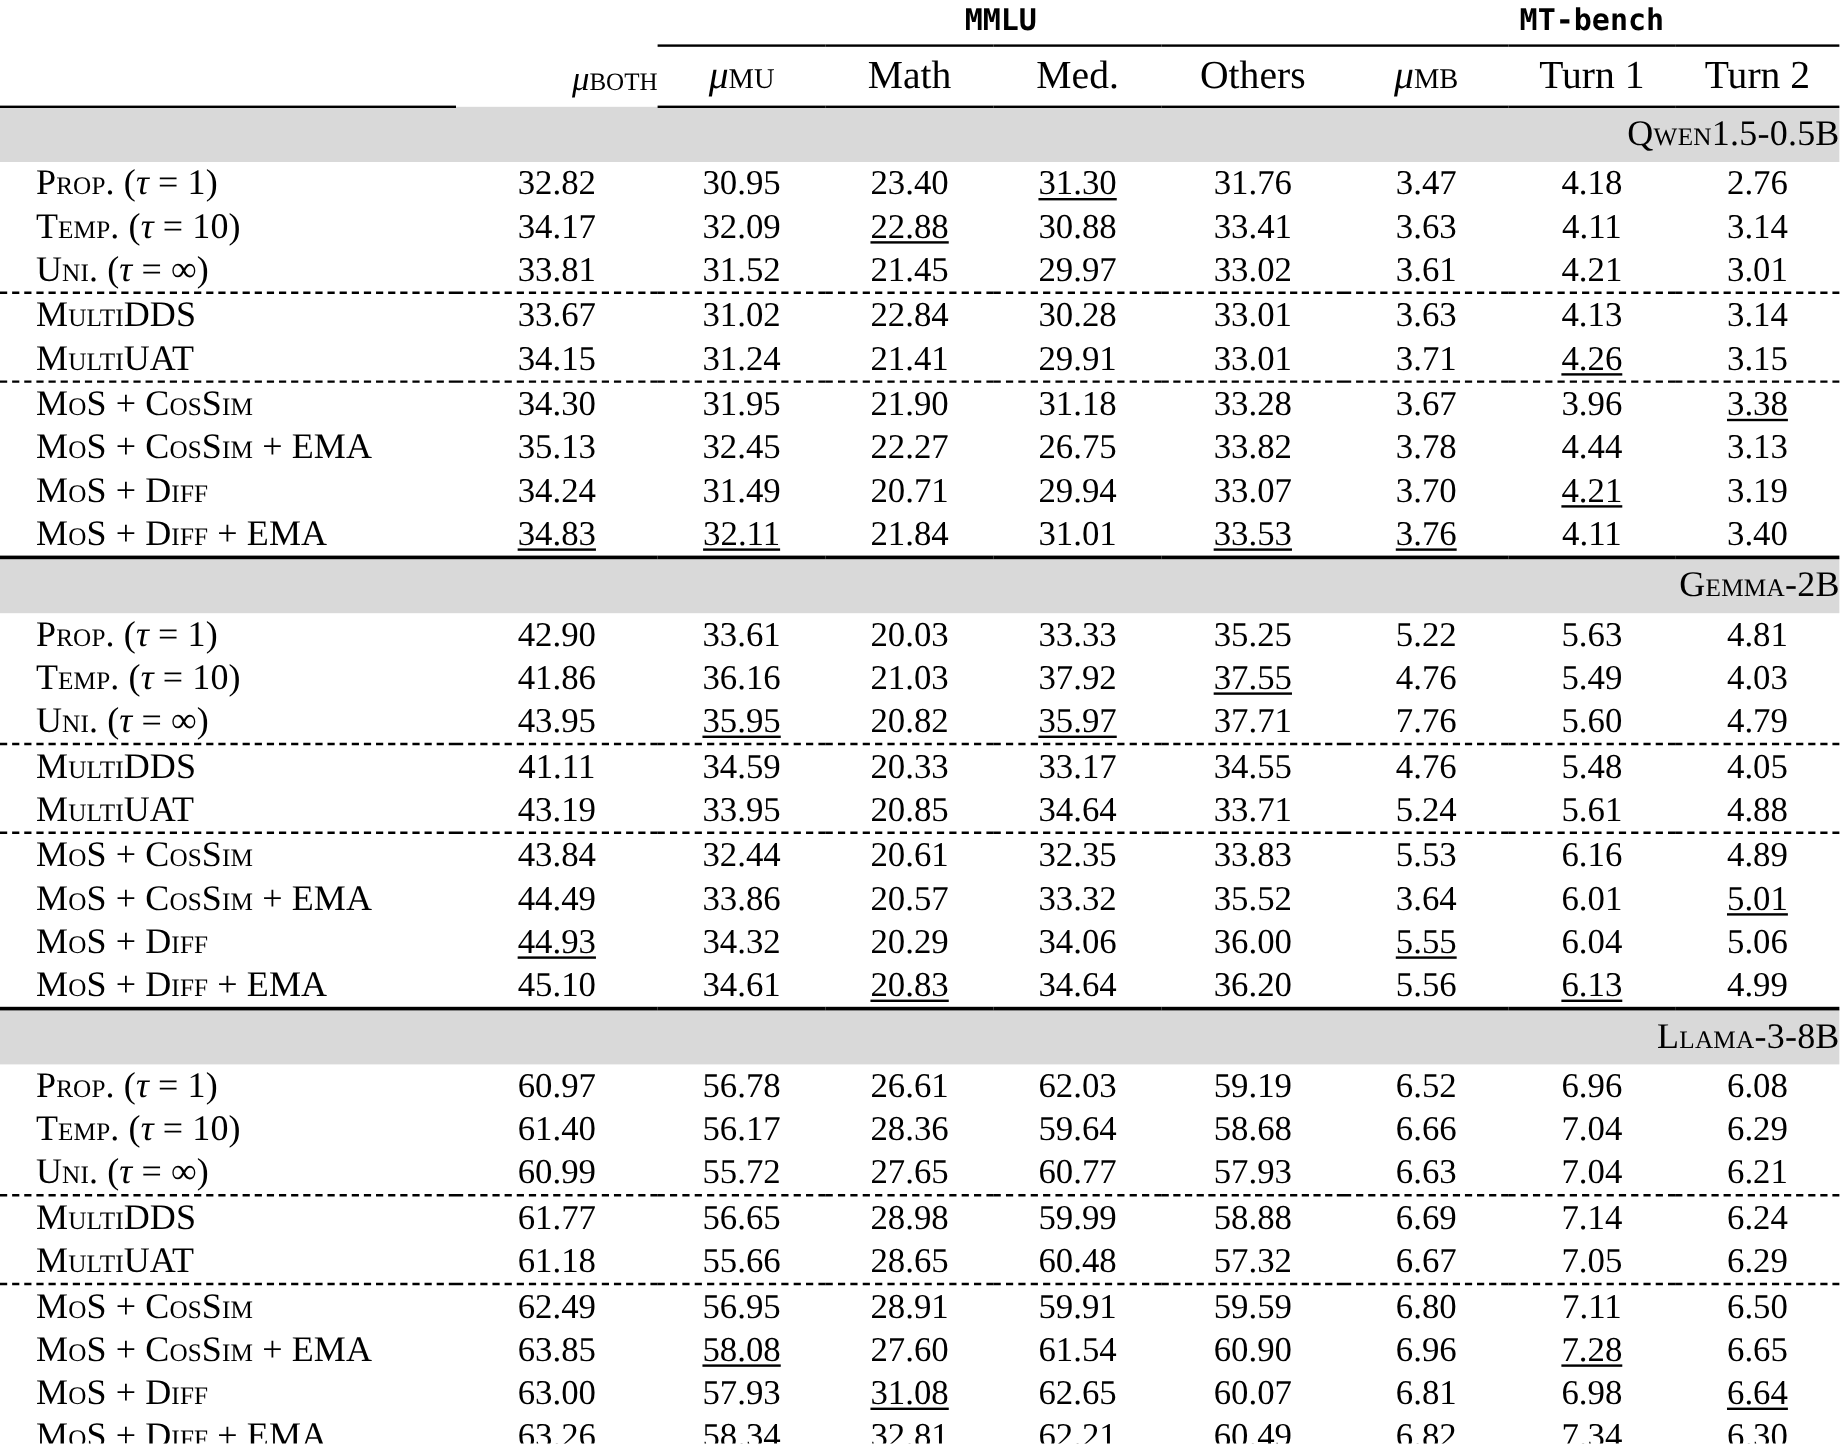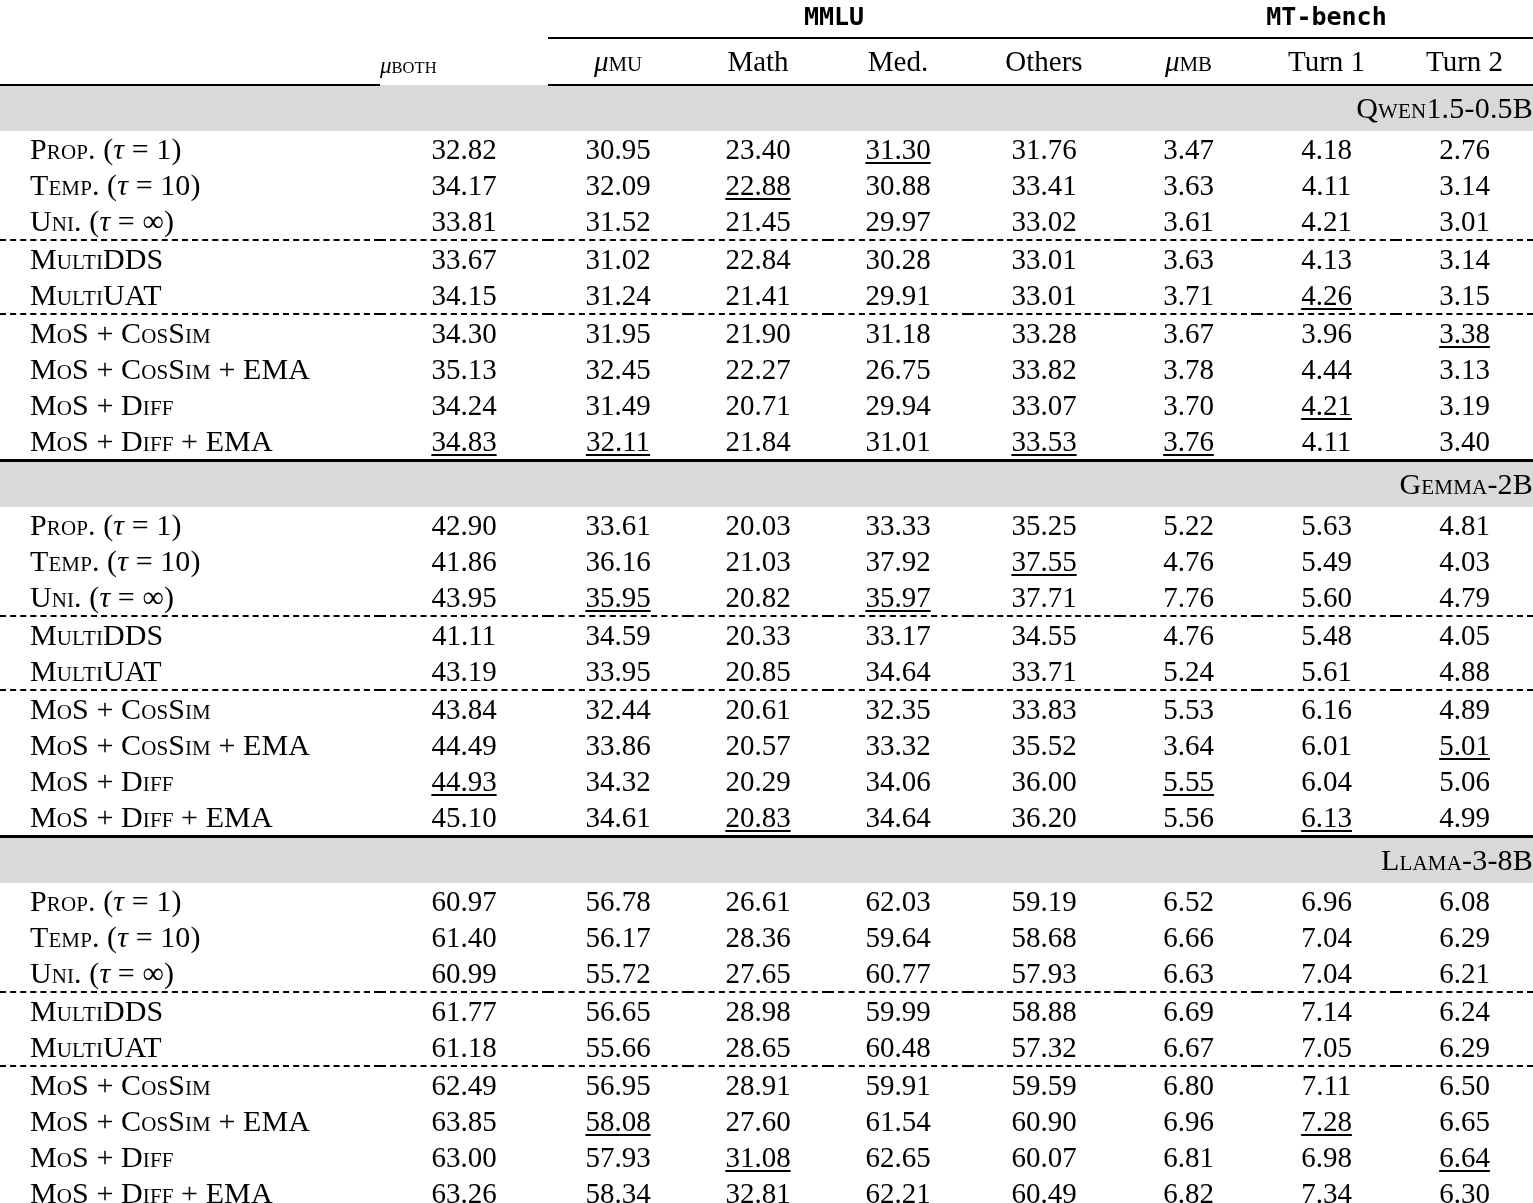--- a/index.html
+++ b/index.html
@@ -51,28 +51,28 @@
     white-space: nowrap;
     font-weight: bold;
   }
   .hdr-group.ruled {
     border-bottom: 2px solid #000;
   }
   .hdr-sub {
     text-align: center;
     padding: 6px 0 6px 0;
     vertical-align: bottom;
-    font-size: 29px;
+    font-size: 33px;
     white-space: nowrap;
   }
   .hdr-both {
-    text-align: left;
+    text-align: right;
     vertical-align: bottom;
     padding: 2px 0 6px 0;
-    font-size: 23px;
+    font-size: 29px;
   }
   .mu { font-style: italic; font-family: "Liberation Serif", serif; }
   .sub { font-size: 0.72em; vertical-align: baseline; }
   .rule-double-below td {
     border-bottom: 2.2px solid #000;
     box-shadow: 0 4px 0 -2px #000;
   }
 
   
   td.section {

